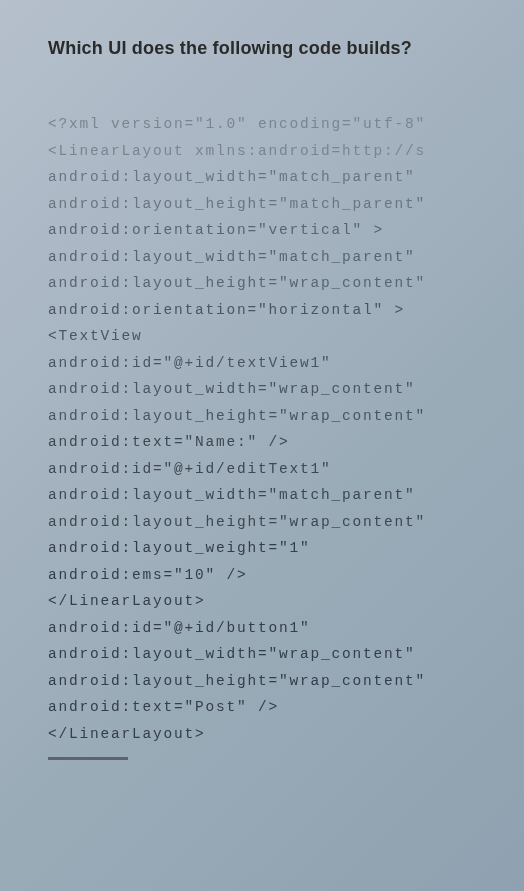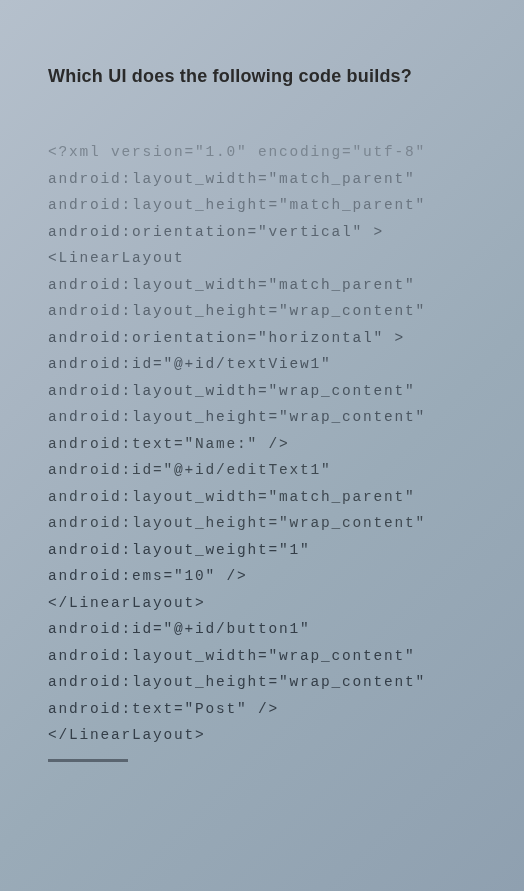--- a/index.html
+++ b/index.html
@@ -16,21 +16,20 @@
       overflow: hidden;
       position: relative;
     }
     .question {
       font-family: -apple-system, Arial, sans-serif;
       font-size: 18px;
       font-weight: 600;
       color: #2a2a2a;
       margin-bottom: 52px;
       letter-spacing: 0.2px;
-      margin-top: 28px;
     }
     .code-block {
       font-family: 'Courier New', monospace;
       font-size: 14.5px;
       line-height: 26.5px;
       letter-spacing: 1.8px;
     }
     .code-line {
       white-space: nowrap;
       color: #4a5560;
@@ -47,27 +46,28 @@
       width: 80px;
     }
   </style>
 </head>
 <body>
 
 <div class="question">Which UI does the following code builds?</div>
 
 <div class="code-block">
   <div class="code-line line-faded1">&lt;?xml version="1.0" encoding="utf-8"</div>
+  <div class="code-line line-faded1">&lt;LinearLayout xmlns:android=http://s</div>
   <div class="code-line line-faded2">android:layout_width="match_parent"</div>
   <div class="code-line line-faded2">android:layout_height="match_parent"</div>
   <div class="code-line line-faded3">android:orientation="vertical" &gt;</div>
-  <div class="code-line line-faded3">&lt;LinearLayout</div>
   <div class="code-line line-faded3">android:layout_width="match_parent"</div>
   <div class="code-line line-faded3">android:layout_height="wrap_content"</div>
   <div class="code-line">android:orientation="horizontal" &gt;</div>
+  <div class="code-line">&lt;TextView</div>
   <div class="code-line">android:id="@+id/textView1"</div>
   <div class="code-line">android:layout_width="wrap_content"</div>
   <div class="code-line">android:layout_height="wrap_content"</div>
   <div class="code-line line-darker">android:text="Name:" /&gt;</div>
   <div class="code-line line-darker">android:id="@+id/editText1"</div>
   <div class="code-line line-darker">android:layout_width="match_parent"</div>
   <div class="code-line line-darker">android:layout_height="wrap_content"</div>
   <div class="code-line line-dark">android:layout_weight="1"</div>
   <div class="code-line line-dark">android:ems="10" /&gt;</div>
   <div class="code-line line-dark">&lt;/LinearLayout&gt;</div>

